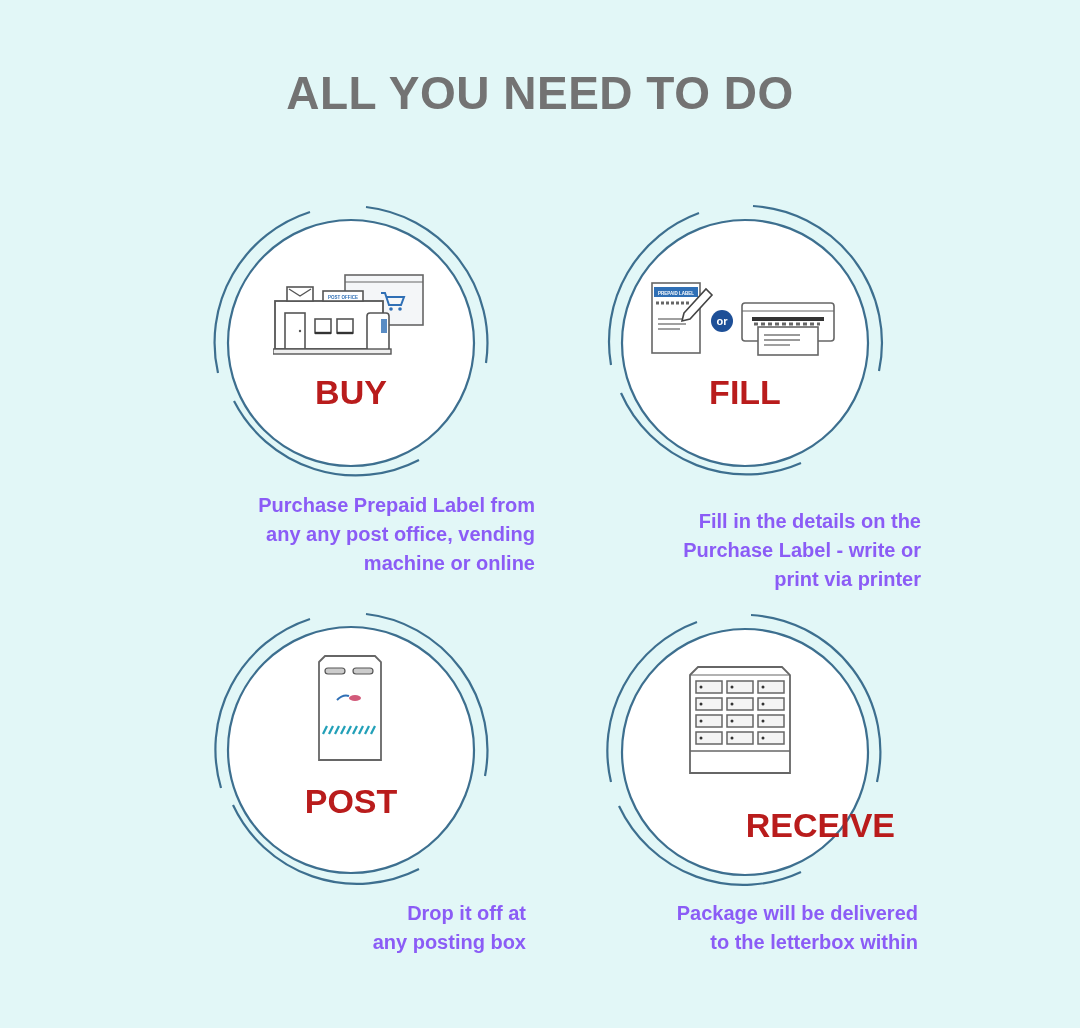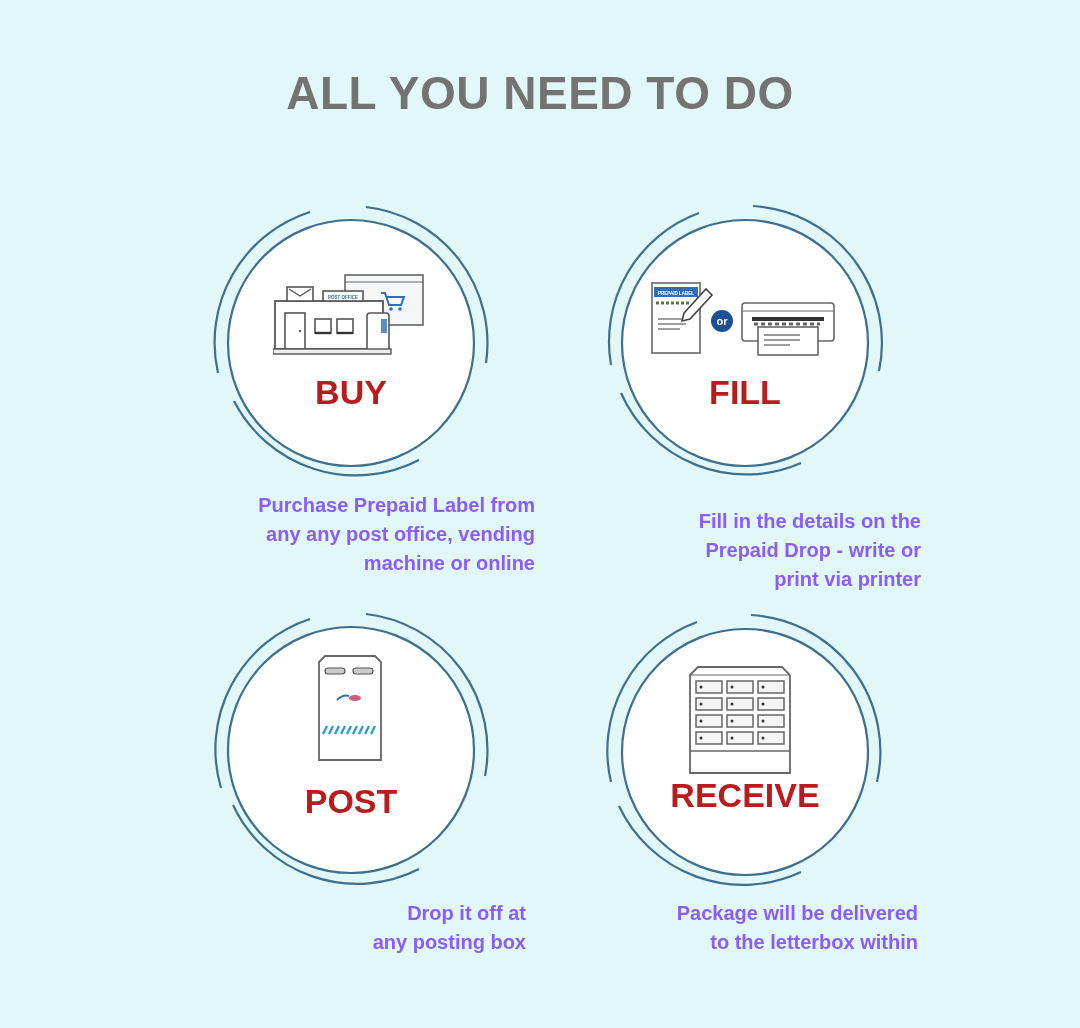--- a/index.html
+++ b/index.html
@@ -122,21 +122,21 @@
     <line x1="104" y1="45" x2="170" y2="45" stroke="#666" stroke-width="3" stroke-dasharray="4 3"></line>
     <rect x="108" y="48" width="60" height="28" fill="#fff" stroke="#666" stroke-width="1.6"></rect>
     <line x1="114" y1="56" x2="150" y2="56" stroke="#777" stroke-width="1.4"></line>
     <line x1="114" y1="61" x2="150" y2="61" stroke="#777" stroke-width="1.4"></line>
     <line x1="114" y1="66" x2="140" y2="66" stroke="#777" stroke-width="1.4"></line>
   </svg>
   <div class="label" style="top:180px;">FILL</div>
 </div>
 <div class="caption" style="left:561px; top:491px;margin-top:16px;">
   <span>Fill in the details on the</span>
-  <span>Prepaid Drop - write or</span>
+  <span>Purchase Label - write or</span>
   <span>print via printer</span>
 </div>
 
 <div class="step" style="left:201px; top:600px;">
   <svg class="rings" width="300" height="300" viewBox="0 0 300 300">
     <circle cx="150" cy="150" r="123" fill="#ffffff" stroke="#3d6f8f" stroke-width="2.2"></circle>
     <path d="M 109 19 A 137 137 0 0 0 20 188" fill="none" stroke="#3d6f8f" stroke-width="2.2"></path>
     <path d="M 165 14 A 137 137 0 0 1 284 176" fill="none" stroke="#3d6f8f" stroke-width="2.2"></path>
     <path d="M 32 205 A 137 137 0 0 0 218 269" fill="none" stroke="#3d6f8f" stroke-width="2.2"></path>
   </svg>
@@ -198,18 +198,18 @@
         <circle cx="75" cy="39" r="1.5"></circle>
       <circle cx="13" cy="56" r="1.5"></circle>
         <circle cx="44" cy="56" r="1.5"></circle>
         <circle cx="75" cy="56" r="1.5"></circle>
       <circle cx="13" cy="73" r="1.5"></circle>
         <circle cx="44" cy="73" r="1.5"></circle>
         <circle cx="75" cy="73" r="1.5"></circle>
     </g>
     <line x1="2" y1="86" x2="102" y2="86" stroke="#666" stroke-width="1.5"></line>
   </svg>
-  <div class="label" style="top:174px;">RECEIVE</div>
+  <div class="label" style="top:204px;text-align:right;">RECEIVE</div>
 </div>
 <div class="caption" style="left:558px; top:899px;">
   <span>Package will be delivered</span>
   <span>to the letterbox within</span>
 </div>
 
 </body></html>

